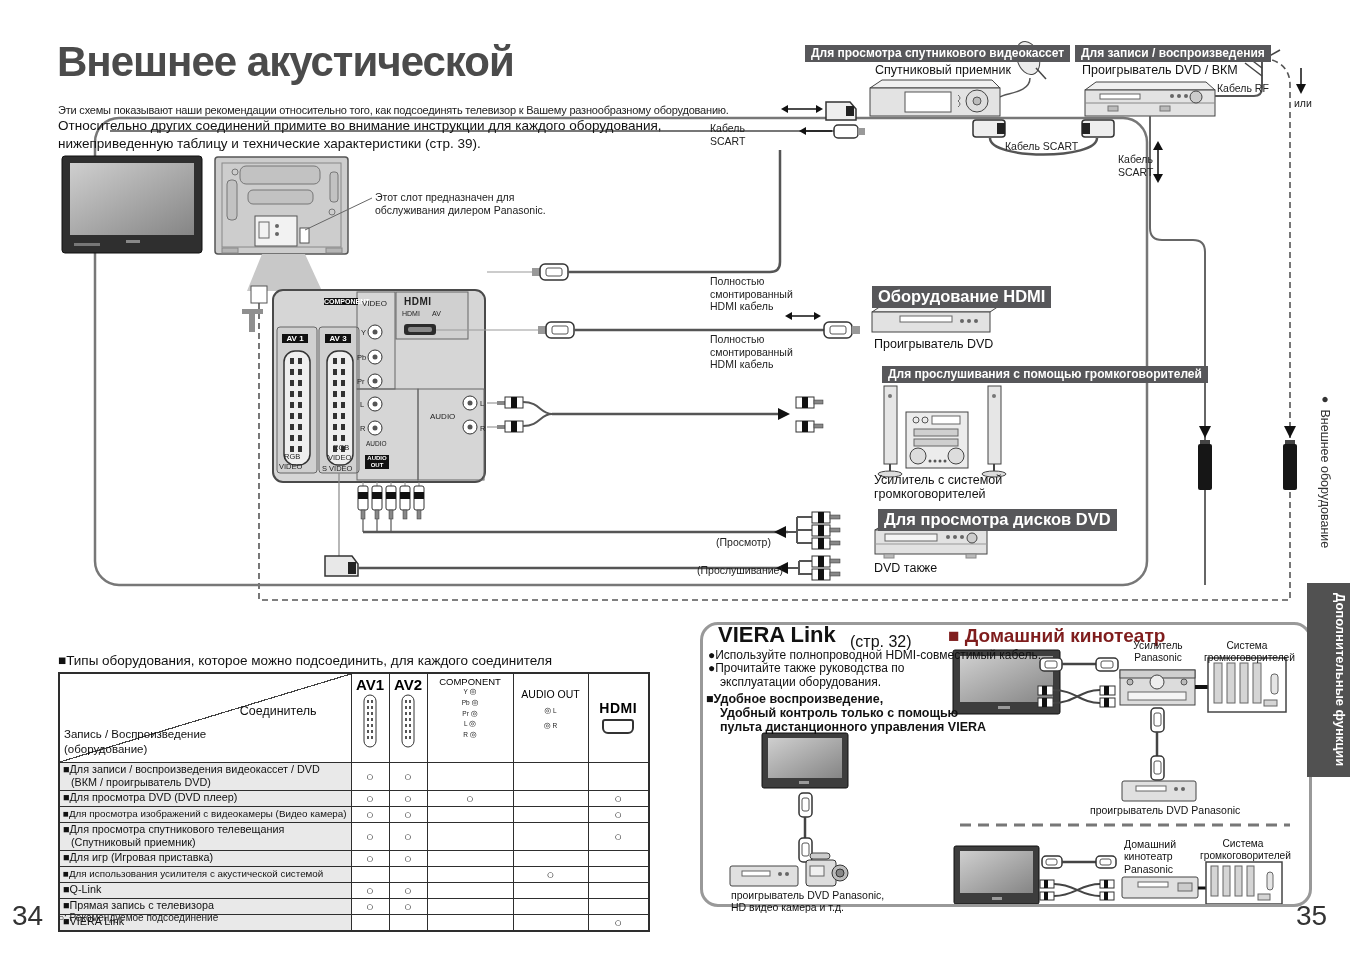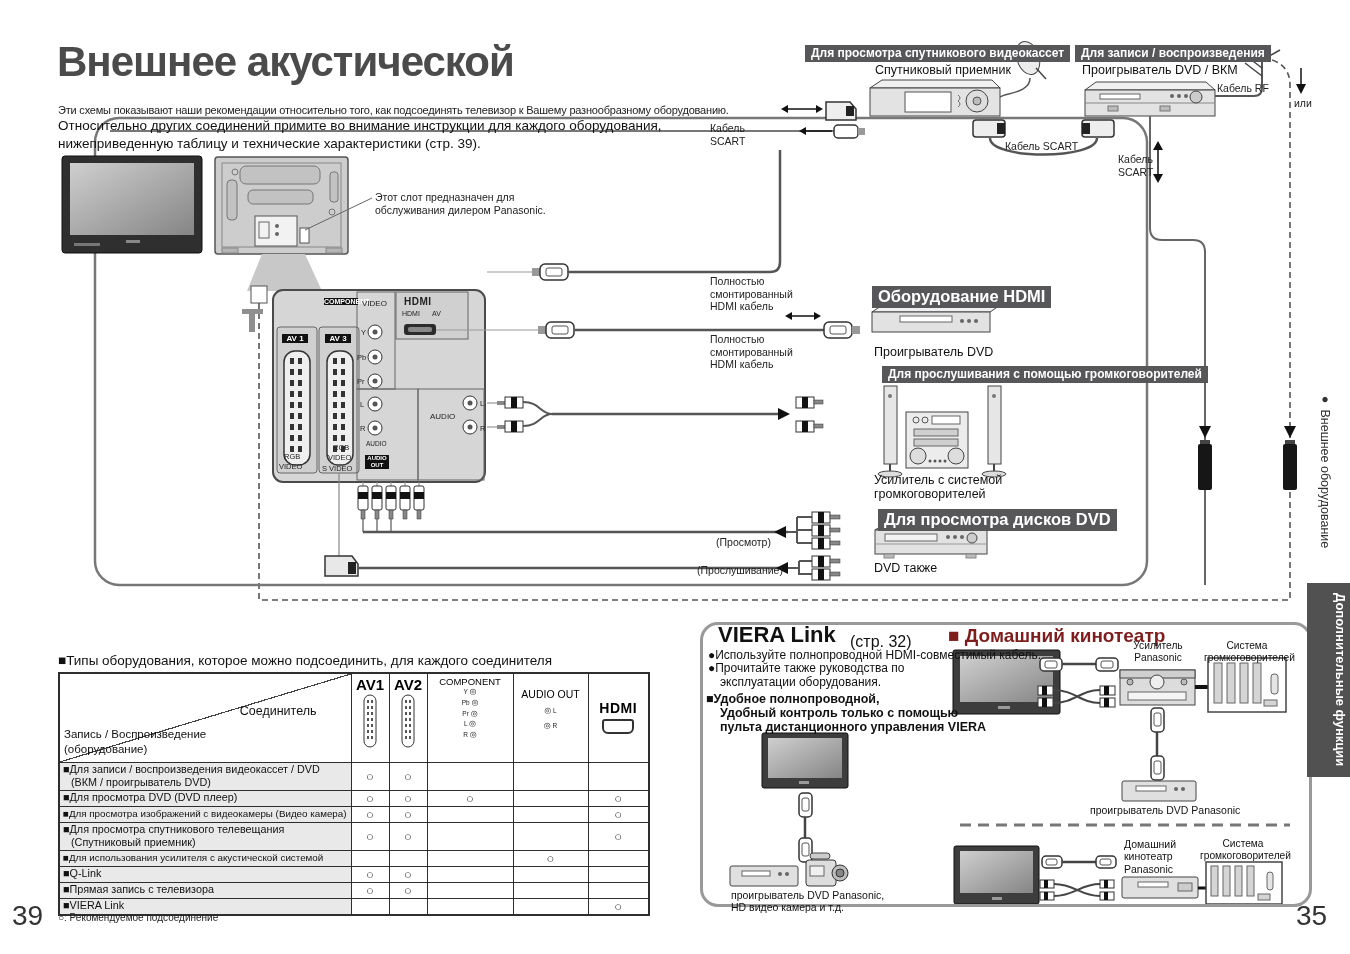--- a/index.html
+++ b/index.html
@@ -536,21 +536,21 @@
 </div>
 
 <div class="abs badge sm" style="left:805px;top:45px;">Для просмотра спутникового видеокассет</div>
 <div class="abs badge sm" style="left:1075px;top:45px;">Для записи / воспроизведения</div>
 <div class="abs badge lg" style="left:872px;top:286px;">Оборудование HDMI</div>
 <div class="abs badge sm" style="left:882px;top:366px;">Для прослушивания с помощью громкоговорителей</div>
 <div class="abs badge lg" style="left:878px;top:509px;">Для просмотра дисков DVD</div>
 
 <div class="abs devlab" style="left:875px;top:63px;">Спутниковый приемник</div>
 <div class="abs devlab" style="left:1082px;top:63px;text-align:right;">Проигрыватель DVD / ВКМ</div>
-<div class="abs devlab" style="left:874px;top:337px;margin-top:8px;">Проигрыватель DVD</div>
+<div class="abs devlab" style="left:874px;top:337px;">Проигрыватель DVD</div>
 <div class="abs devlab" style="left:874px;top:473px;">
   <div>Усилитель с системой</div>
   <div>громкоговорителей</div>
 </div>
 <div class="abs devlab" style="left:874px;top:561px;">DVD также</div>
 
 <div class="abs cab" style="left:710px;top:122px;">
   <div>Кабель</div>
   <div>SCART</div>
 </div>
@@ -719,20 +719,30 @@
             <div class="l2">(Спутниковый приемник)</div>
           </td>
           <td class="mk">○</td>
           <td class="mk">○</td>
           <td class="mk"></td>
           <td class="mk"></td>
           <td class="mk">○</td>
         </tr>
   <tr class="h1l">
           <td class="lbl">
+            <div class="l1">■Для игр (Игровая приставка)</div>
+          </td>
+          <td class="mk">○</td>
+          <td class="mk">○</td>
+          <td class="mk"></td>
+          <td class="mk"></td>
+          <td class="mk"></td>
+        </tr>
+  <tr class="h1l">
+          <td class="lbl">
             <div class="l1 cond">■Для использования усилителя с акустической системой</div>
           </td>
           <td class="mk"></td>
           <td class="mk"></td>
           <td class="mk"></td>
           <td class="mk">○</td>
           <td class="mk"></td>
         </tr>
   <tr class="h1l">
           <td class="lbl">
@@ -760,30 +770,30 @@
           </td>
           <td class="mk"></td>
           <td class="mk"></td>
           <td class="mk"></td>
           <td class="mk"></td>
           <td class="mk">○</td>
         </tr>
 </tbody>
     </table>
 <div class="abs foot" style="left:58px;top:912px;">○: Рекомендуемое подсоединение</div>
-<div class="abs pagenum" style="left:12px;top:900px;">39</div>
+<div class="abs pagenum" style="left:12px;top:900px;">34</div>
 <div class="abs pagenum" style="left:1296px;top:900px;">35</div>
 
 <div class="abs vbox" style="left:700px;top:622px;width:606px;height:279px;"></div>
 <span class="abs vtitle" style="left:718px;top:622px;">VIERA Link</span>
 <span class="abs vref" style="left:850px;top:633px;">(стр. 32)</span>
 <div class="abs vb1" style="left:708px;top:648px;">●Используйте полнопроводной HDMI-совместимый кабель.</div>
 <div class="abs vb2" style="left:708px;top:661px;">●Прочитайте также руководства по</div>
 <div class="abs vb2" style="left:720px;top:675px;">эксплуатации оборудования.</div>
-<div class="abs vf" style="left:706px;top:692px;">■Удобное полнопроводной,</div>
+<div class="abs vf" style="left:706px;top:692px;">■Удобное воспроизведение,</div>
 <div class="abs vf" style="left:720px;top:706px;">Удобный контроль только с помощью</div>
 <div class="abs vf" style="left:720px;top:720px;">пульта дистанционного управления VIERA</div>
 <div class="abs vht" style="left:948px;top:625px;">■ Домашний кинотеатр</div>
 <div class="abs vlabc" style="left:1118px;top:640px;width:80px;">
   <div>Усилитель</div>
   <div>Panasonic</div>
 </div>
 <div class="abs vlabc" style="left:1204px;top:640px;width:86px;">
   <div>Система</div>
   <div>громкоговорителей</div>

